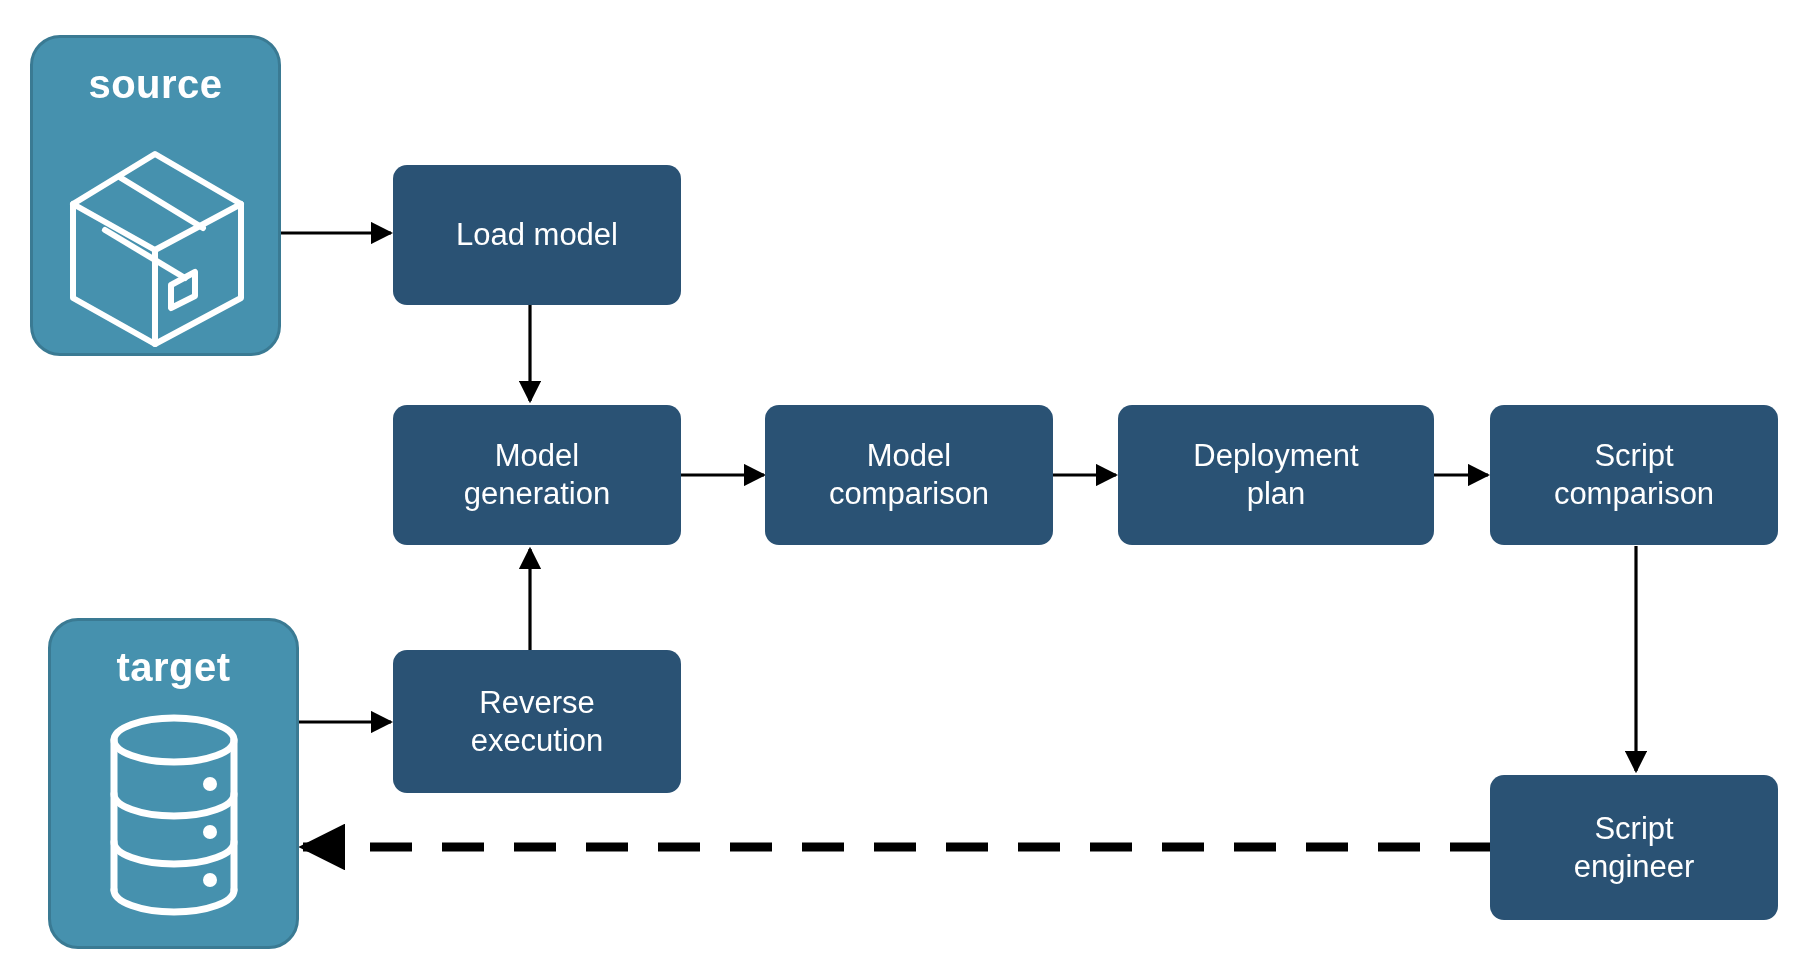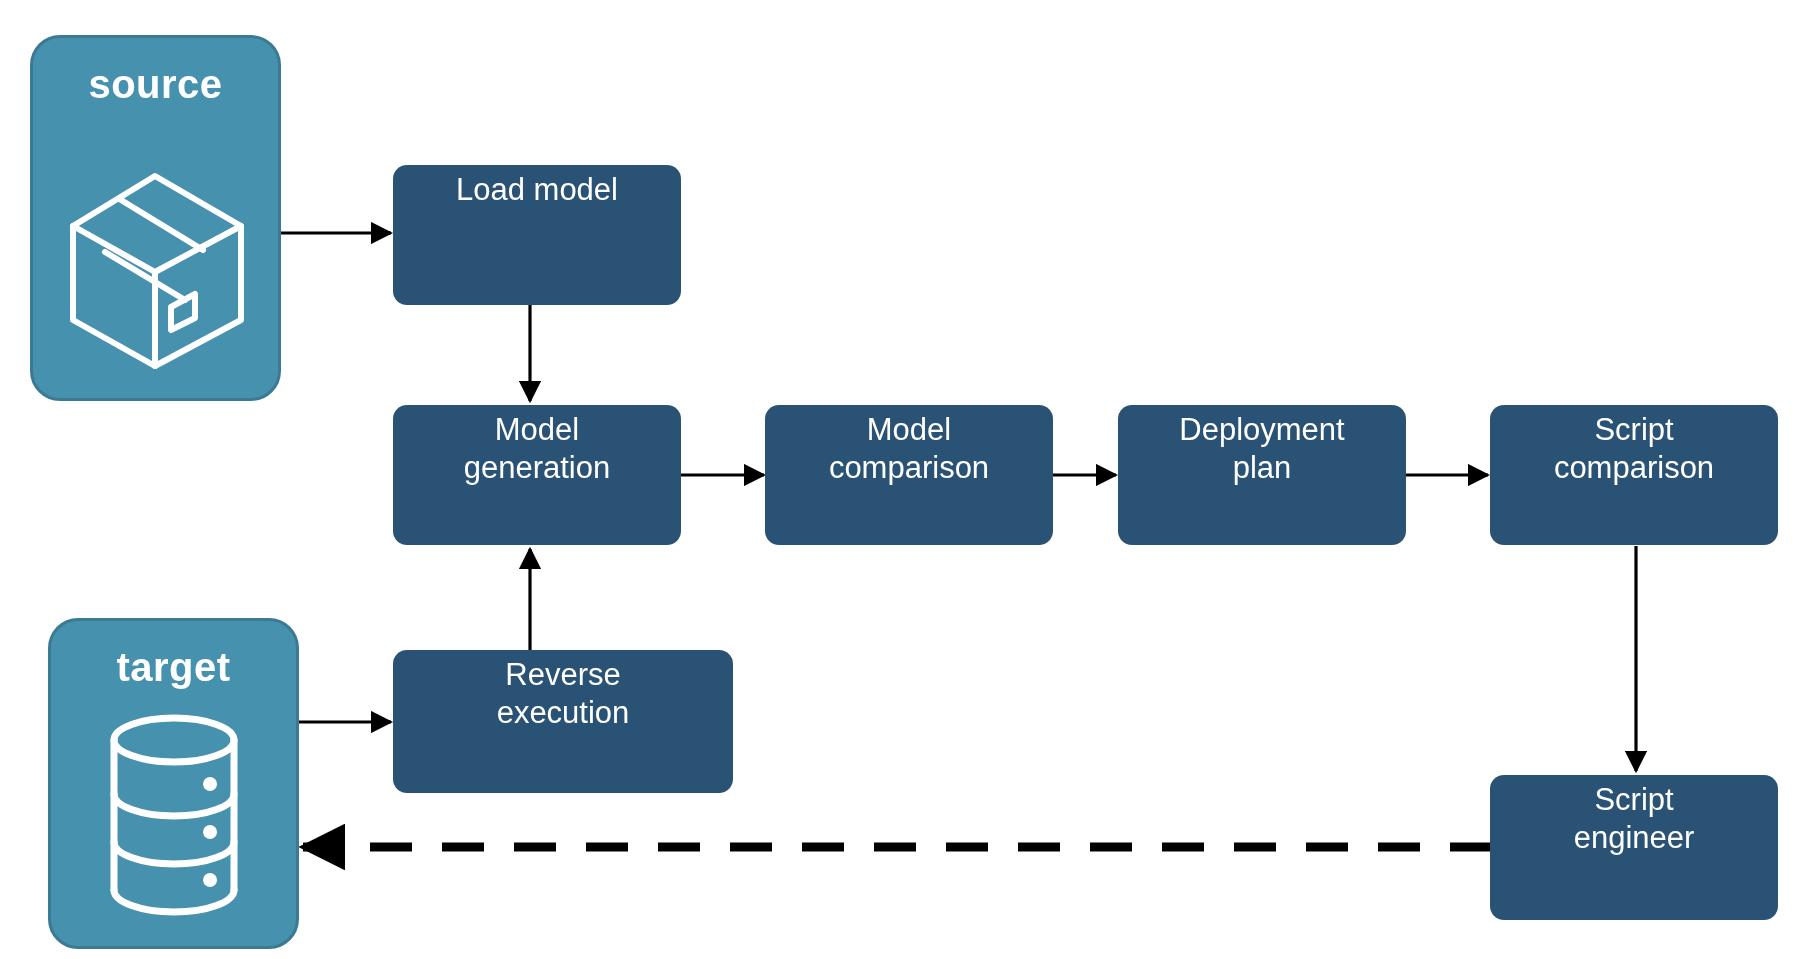--- a/index.html
+++ b/index.html
@@ -46,20 +46,21 @@
     width: 100%;
   }
 
   
   .node {
     position: absolute;
     box-sizing: border-box;
     background: #2a5274;
     border-radius: 14px;
     display: flex;
+    align-items: center;
     justify-content: center;
     text-align: center;
     color: #ffffff;
     font-size: 31px;
     line-height: 1.22;
     padding: 6px 10px;
     user-select: none;
   }
 
   
@@ -102,21 +103,21 @@
       <line x1="1051" y1="475" x2="1116" y2="475" marker-end="url(#arrow)"></line>
 
       <line x1="1406" y1="475" x2="1488" y2="475" marker-end="url(#arrow)"></line>
 
       <line x1="1636" y1="546" x2="1636" y2="771" marker-end="url(#arrow)"></line>
     </g>
 
     <line x1="1492" y1="847" x2="303" y2="847" stroke="#000000" stroke-width="9" fill="none" stroke-dasharray="42 30" marker-end="url(#arrowFat)"></line>
   </svg>
 
-  <div class="endpoint" style="left:30px; top:35px; width:251px; height:366px;gap:38px;">
+  <div class="endpoint" style="left:30px; top:35px; width:251px; height:321px;gap:38px;">
     <div class="endpoint-label">source</div>
     <div class="endpoint-icon">
       <svg width="185" height="200" viewBox="0 0 185 200" xmlns="http://www.w3.org/2000/svg">
         <g fill="none" stroke="#ffffff" stroke-width="6" stroke-linejoin="round" stroke-linecap="round">
 
           <path d="M 92 6 L 178 56 L 178 150 L 92 196 L 10 150 L 10 56 Z"></path>
 
           <path d="M 10 56 L 92 102 L 178 56"></path>
           <path d="M 92 102 L 92 196"></path>
 
@@ -161,41 +162,41 @@
     </span>
   </div>
 
   <div class="node" style="left:765px; top:405px; width:288px; height:140px;">
     <span>
       <span>Model</span><br>
       <span>comparison</span>
     </span>
   </div>
 
-  <div class="node" style="left:1118px; top:405px; width:288px; height:140px;">
+  <div class="node" style="left:1118px; top:405px; width:316px; height:140px;">
     <span>
       <span>Deployment</span><br>
       <span>plan</span>
     </span>
   </div>
 
   <div class="node" style="left:1490px; top:405px; width:288px; height:140px;">
     <span>
       <span>Script</span><br>
       <span>comparison</span>
     </span>
   </div>
 
   <div class="node" style="left:1490px; top:775px; width:288px; height:145px;">
     <span>
       <span>Script</span><br>
       <span>engineer</span>
     </span>
   </div>
 
-  <div class="node" style="left:393px; top:650px; width:340px; height:143px;">
+  <div class="node" style="left:393px; top:650px; width:288px; height:143px;">
     <span>
       <span>Reverse</span><br>
       <span>execution</span>
     </span>
   </div>
 
 </div>
 
 </body></html>

